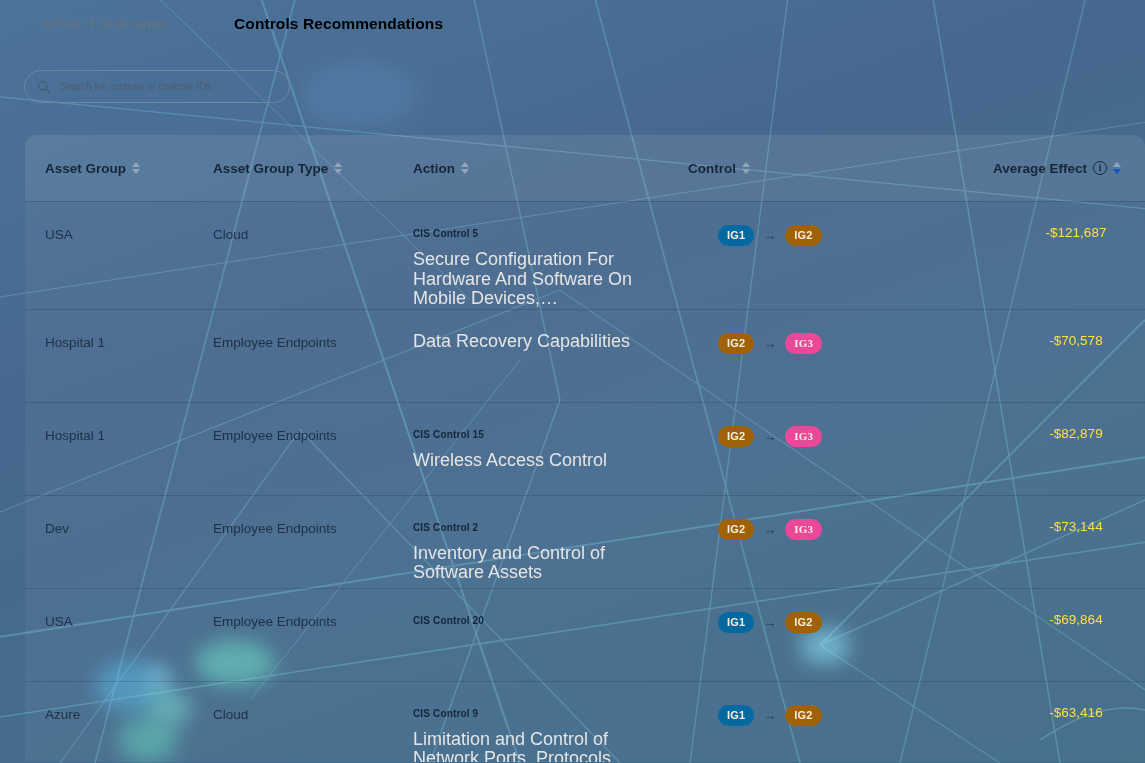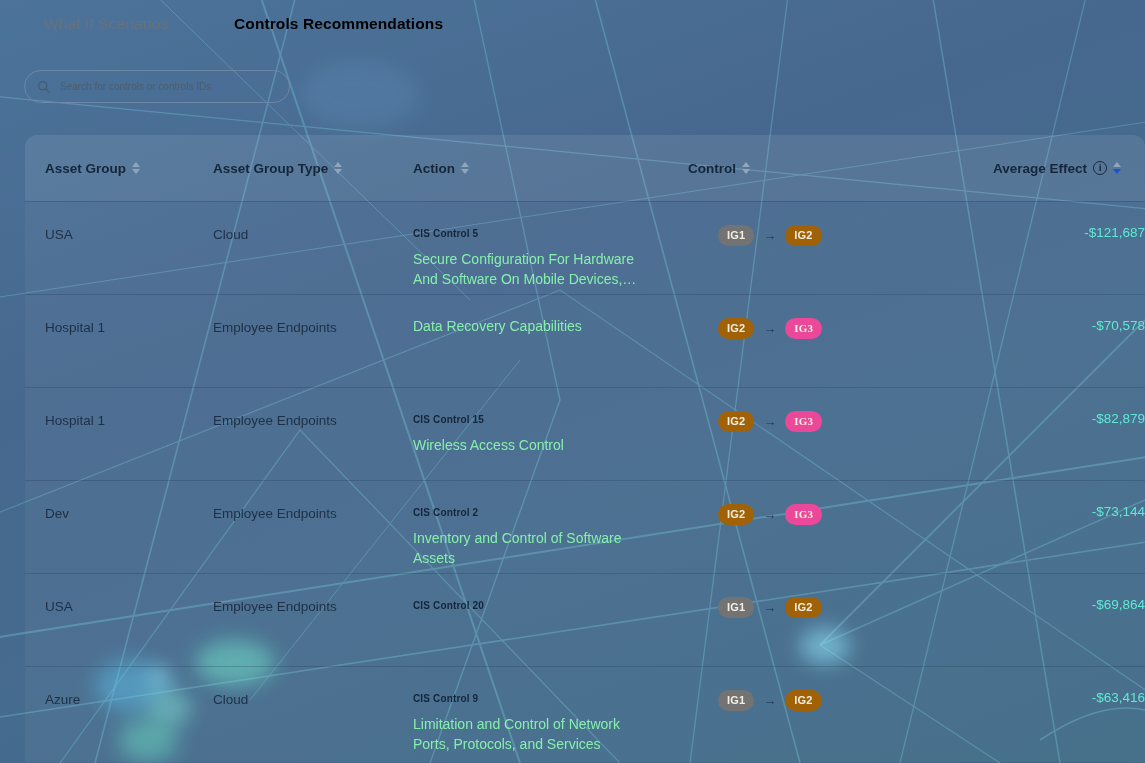--- a/index.html
+++ b/index.html
@@ -170,50 +170,50 @@
   .cell.group, .cell.type { padding-top: 1px; }
 
   .ctrl-id {
     font-size: 10px;
     font-weight: 700;
     color: #14263a;
     letter-spacing: .15px;
     margin-bottom: 7px;
   }
   .ctrl-name {
-    font-size: 14px;
-    color: #86efac;
+    font-size: 18px;
+    color: #e5e5e5;
     line-height: 19.5px;
     max-width: 232px;
   }
 
   .action-cell { display: flex; align-items: center; gap: 9px; padding-top: 1px; }
   .pill {
     display: inline-flex;
     align-items: center;
     justify-content: center;
     min-width: 33px;
     height: 21px;
     padding: 0 9px;
     border-radius: 11px;
     font-size: 11px;
     font-weight: 700;
     color: #f2efe2;
     letter-spacing: .2px;
   }
-  .pill.ig1 { background: #737373; text-align: center; }
+  .pill.ig1 { background: #0369a1; text-align: center; }
   .pill.ig2 { background: #a16207; }
   .pill.ig3 { background: #ec4899; font-family: Liberation Serif, serif; }
   .arrow { font-size: 13px; color: #203349; line-height: 1; }
 
   .eff {
     width: 152px;
     font-size: 13.5px;
-    color: #5eead4;
-    text-align: right;
+    color: #fde047;
+    text-align: center;
     padding-top: 1px;
     padding-left: 14px;
   }
 </style>
 </head>
 <body>
 
 <div id="bg-layer">
   <svg id="bg-svg" viewBox="0 0 1145 763" preserveAspectRatio="none">
     <g stroke="#7fd6e8" fill="none" opacity="0.30">

